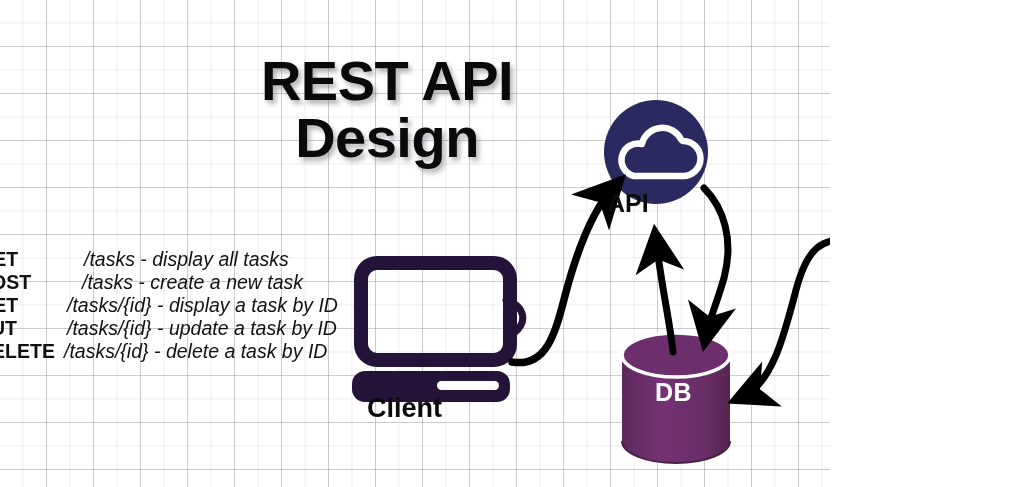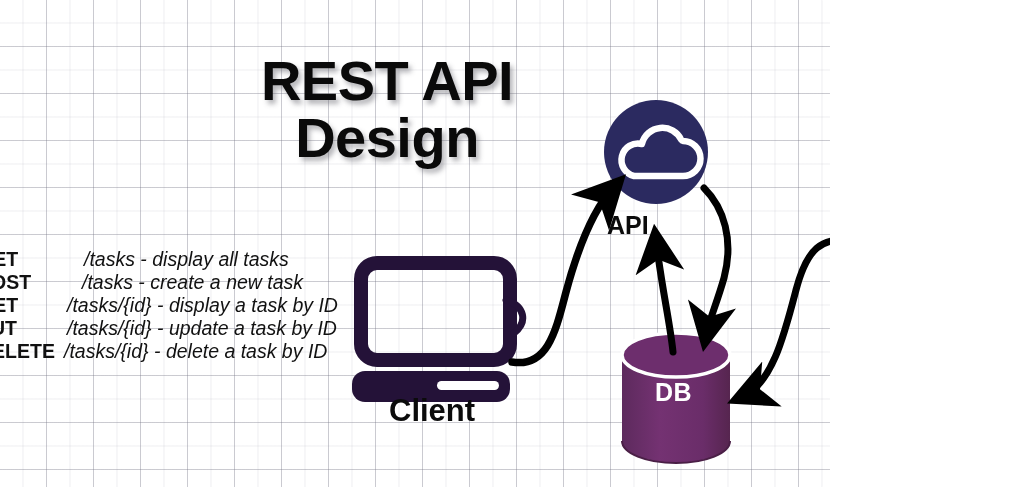--- a/index.html
+++ b/index.html
@@ -86,22 +86,22 @@
     pointer-events: none;
   }
 
   
   .node-label {
     position: absolute;
     color: #0b0b0b;
     user-select: none;
     white-space: nowrap;
   }
-  #label-api   { left: 607px; top: 211px; font-size: 25px; font-weight: bold; }
-  #label-client{ left: 389px; top: 393px; font-size: 31px; font-weight: bold; }
+  #label-api   { left: 607px; top: 189px; font-size: 25px; font-weight: bold; }
+  #label-client{ left: 367px; top: 393px; font-size: 27px; font-weight: bold; }
   #label-dbdata{ left: 911px; top: 297px; font-size: 27px; font-weight: normal; }
   #label-db {
     position: absolute;
     left: 655px; top: 378px;
     color: #ffffff;
     font-size: 25px;
     font-weight: bold;
     letter-spacing: 0.5px;
     user-select: none;
   }

